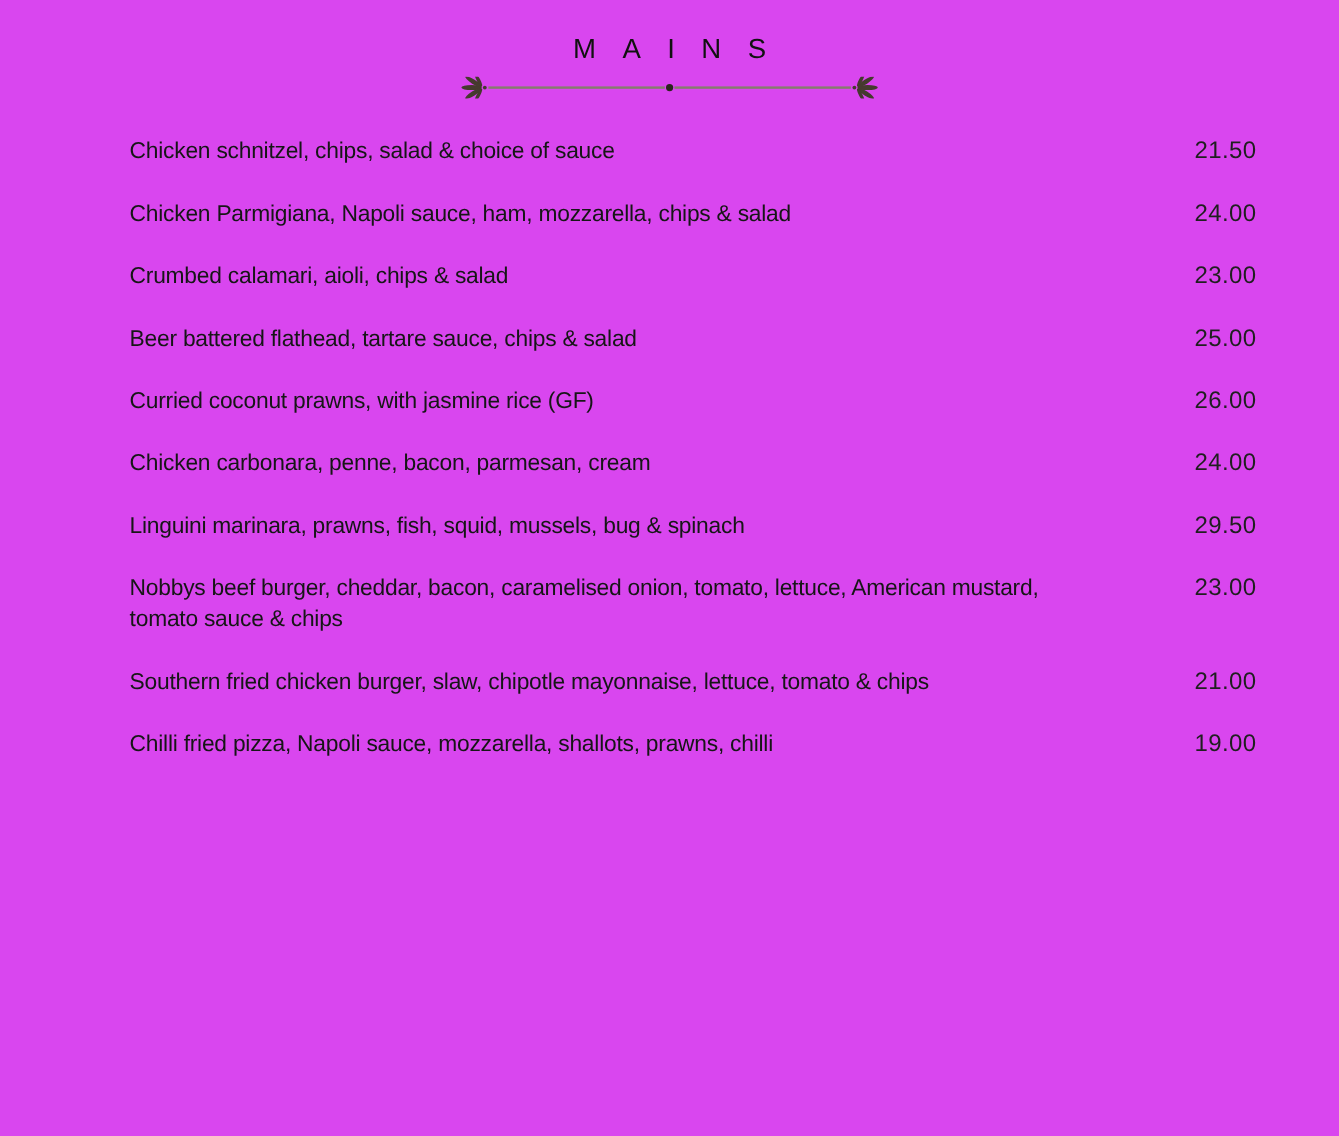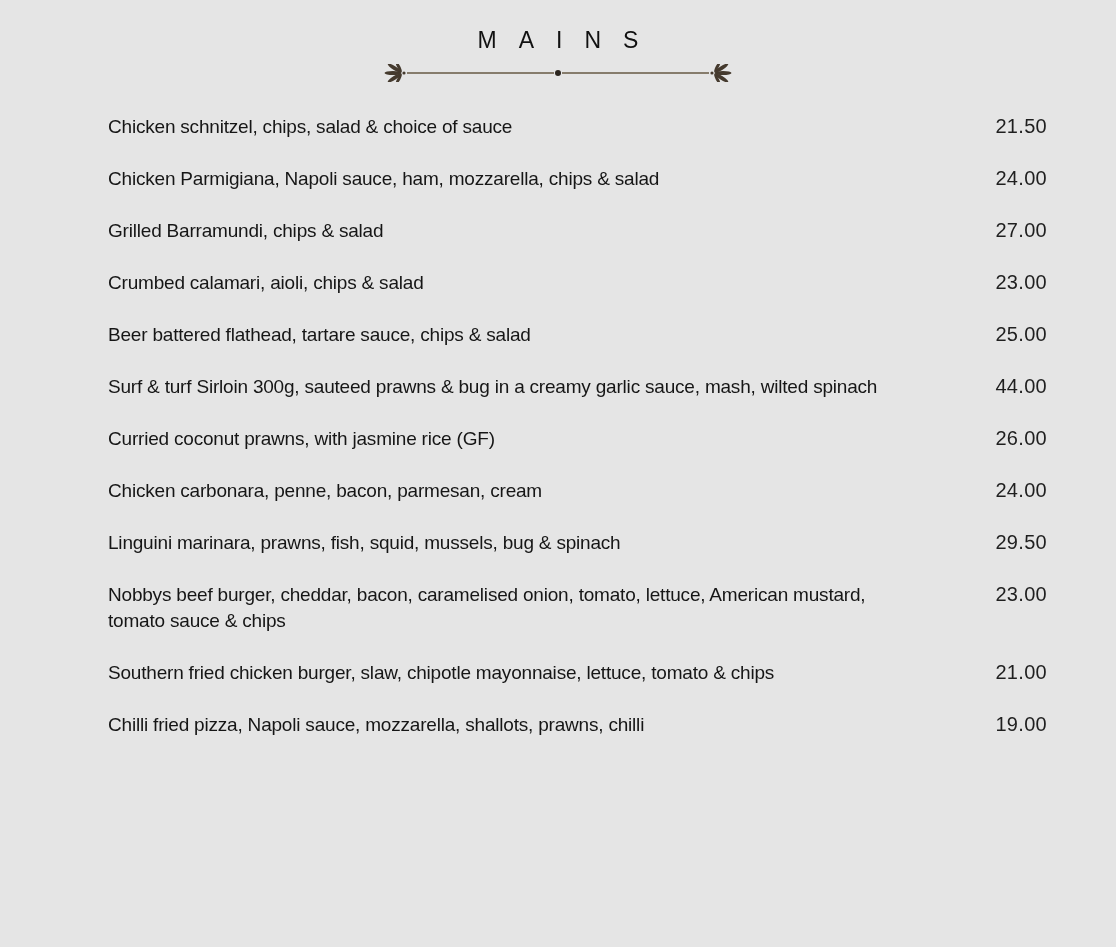--- a/index.html
+++ b/index.html
@@ -4,21 +4,21 @@
 <style>
   html, body {
     margin: 0;
     padding: 0;
     background: #ffffff;
   }
   .page {
     position: relative;
     width: 1116px;
     height: 947px;
-    background: #e5e5e5;
+    background: #d946ef;
     font-family: "Liberation Sans", "DejaVu Sans", sans-serif;
     color: #1a1a1a;
     overflow: hidden;
     box-sizing: border-box;
   }
   .menu-header {
     padding-top: 26px;
     text-align: center;
   }
   .menu-title {
@@ -135,40 +135,32 @@
     <div class="menu-row">
       <div class="item-name">Chicken schnitzel, chips, salad &amp; choice of sauce</div>
       <div class="item-price">21.50</div>
     </div>
 
     <div class="menu-row">
       <div class="item-name">Chicken Parmigiana, Napoli sauce, ham, mozzarella, chips &amp; salad</div>
       <div class="item-price">24.00</div>
     </div>
 
-    <div class="menu-row">
-      <div class="item-name">Grilled Barramundi, chips &amp; salad</div>
-      <div class="item-price">27.00</div>
-    </div>
 
     <div class="menu-row">
       <div class="item-name">Crumbed calamari, aioli, chips &amp; salad</div>
       <div class="item-price">23.00</div>
     </div>
 
     <div class="menu-row">
       <div class="item-name">Beer battered flathead, tartare sauce, chips &amp; salad</div>
       <div class="item-price">25.00</div>
     </div>
 
 
-    <div class="menu-row">
-      <div class="item-name">Surf &amp; turf Sirloin 300g, sauteed prawns &amp; bug in a creamy garlic sauce, mash, wilted spinach</div>
-      <div class="item-price">44.00</div>
-    </div>
 
     <div class="menu-row">
       <div class="item-name">Curried coconut prawns, with jasmine rice (GF)</div>
       <div class="item-price">26.00</div>
     </div>
 
     <div class="menu-row">
       <div class="item-name">Chicken carbonara, penne, bacon, parmesan, cream</div>
       <div class="item-price">24.00</div>
     </div>

